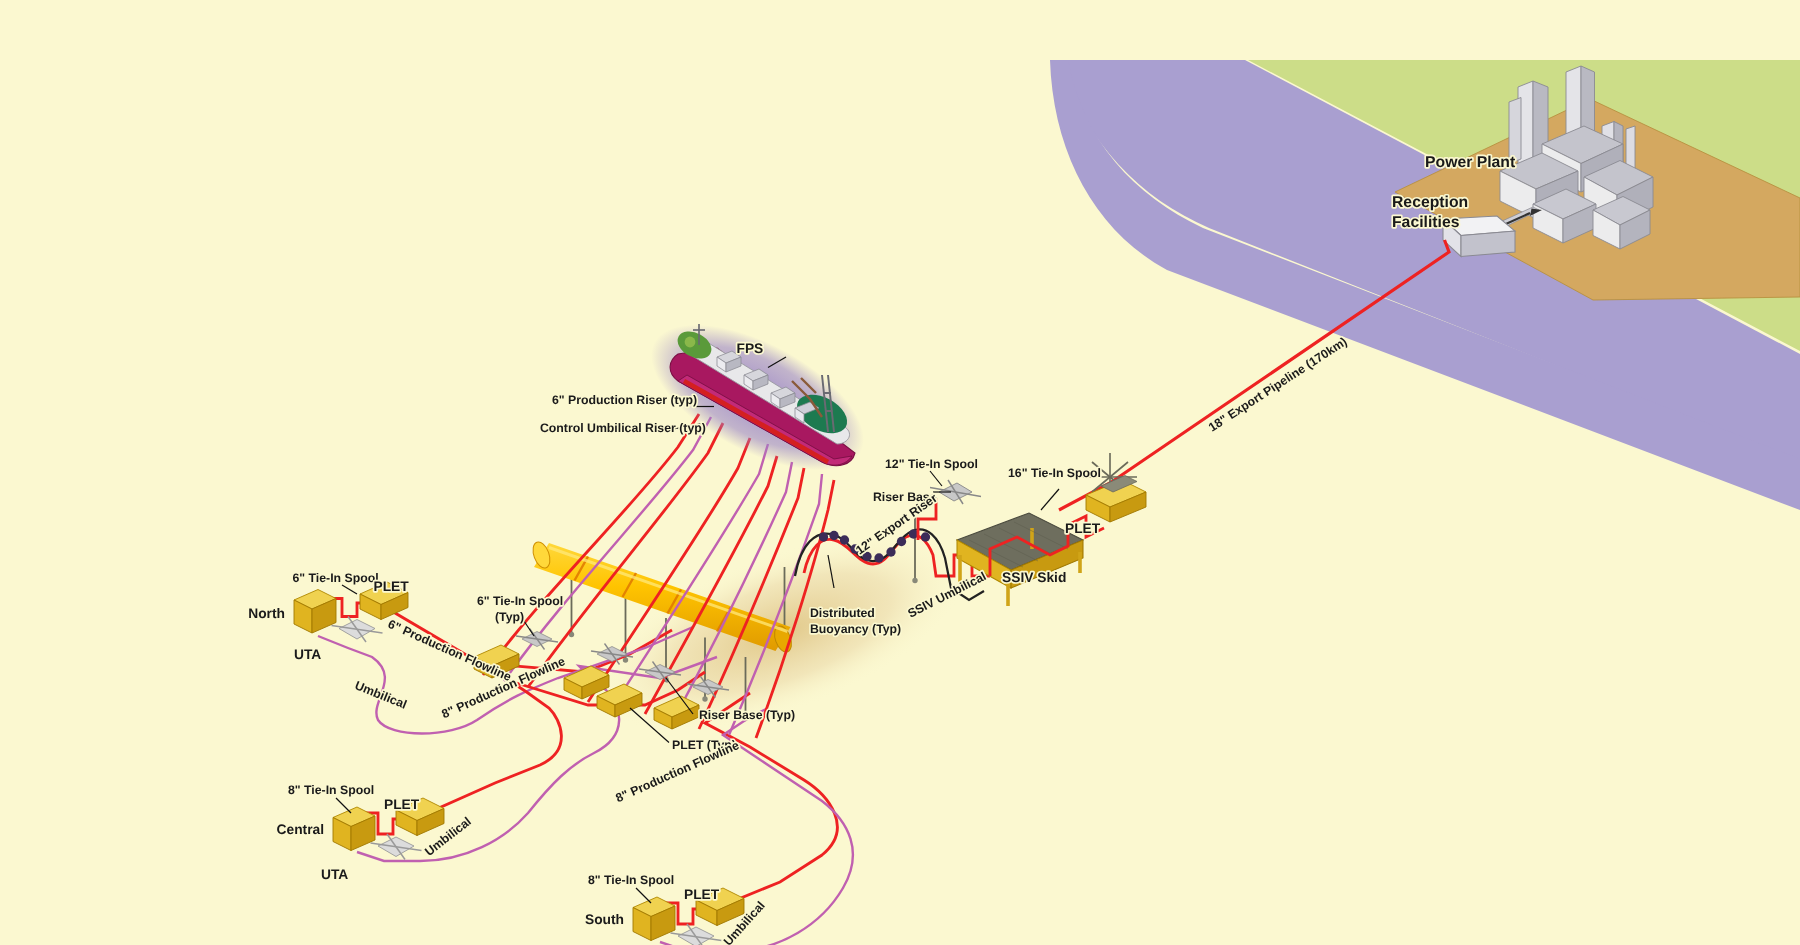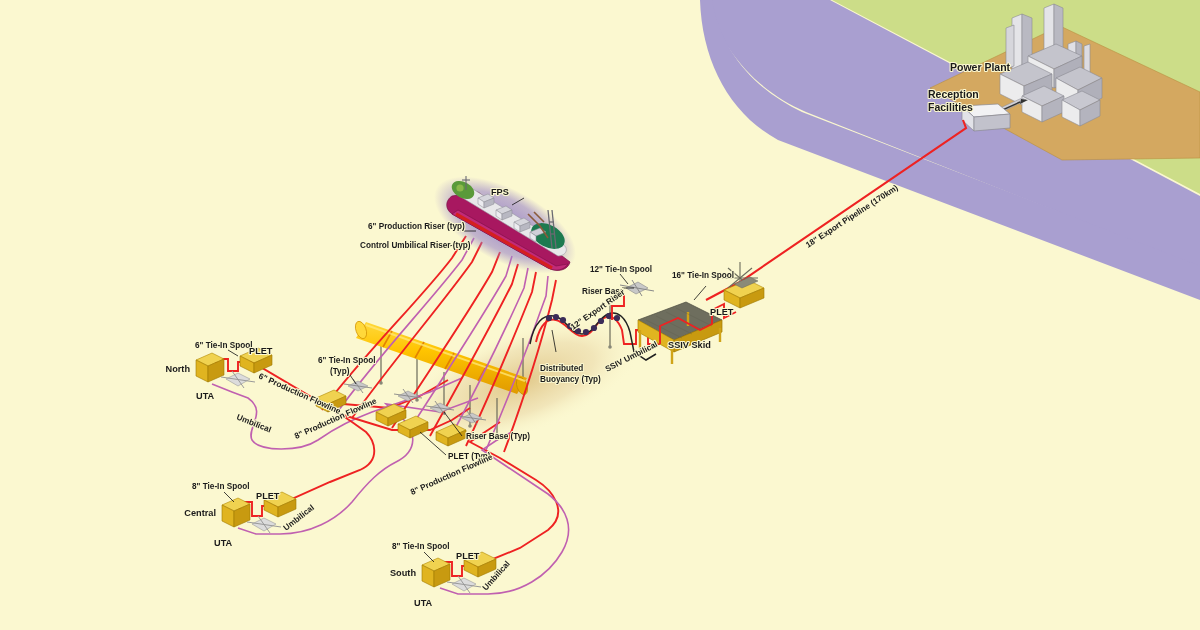--- a/index.html
+++ b/index.html
@@ -1,21 +1,21 @@
 <!DOCTYPE html>
 <html><head>
 <meta charset="utf-8">
 <style>
   html,body{margin:0;padding:0;}
   body{
     width:1200px;height:630px;overflow:hidden;
     background:#fbf8d0;
     font-family:"Liberation Sans", sans-serif;
   }
-  #stage{position:relative;width:1200px;height:469px;}
+  #stage{position:relative;width:1200px;height:469px;margin-top:40px;}
   #stage svg{position:absolute;top:0;left:0;}
   .lbl{
     font-family:"Liberation Sans", sans-serif;
     font-weight:bold;
     fill:#1a1a1a;
     paint-order:stroke;
     stroke:#fbf8d0;
     stroke-width:2.2px;
     stroke-linejoin:round;
   }

